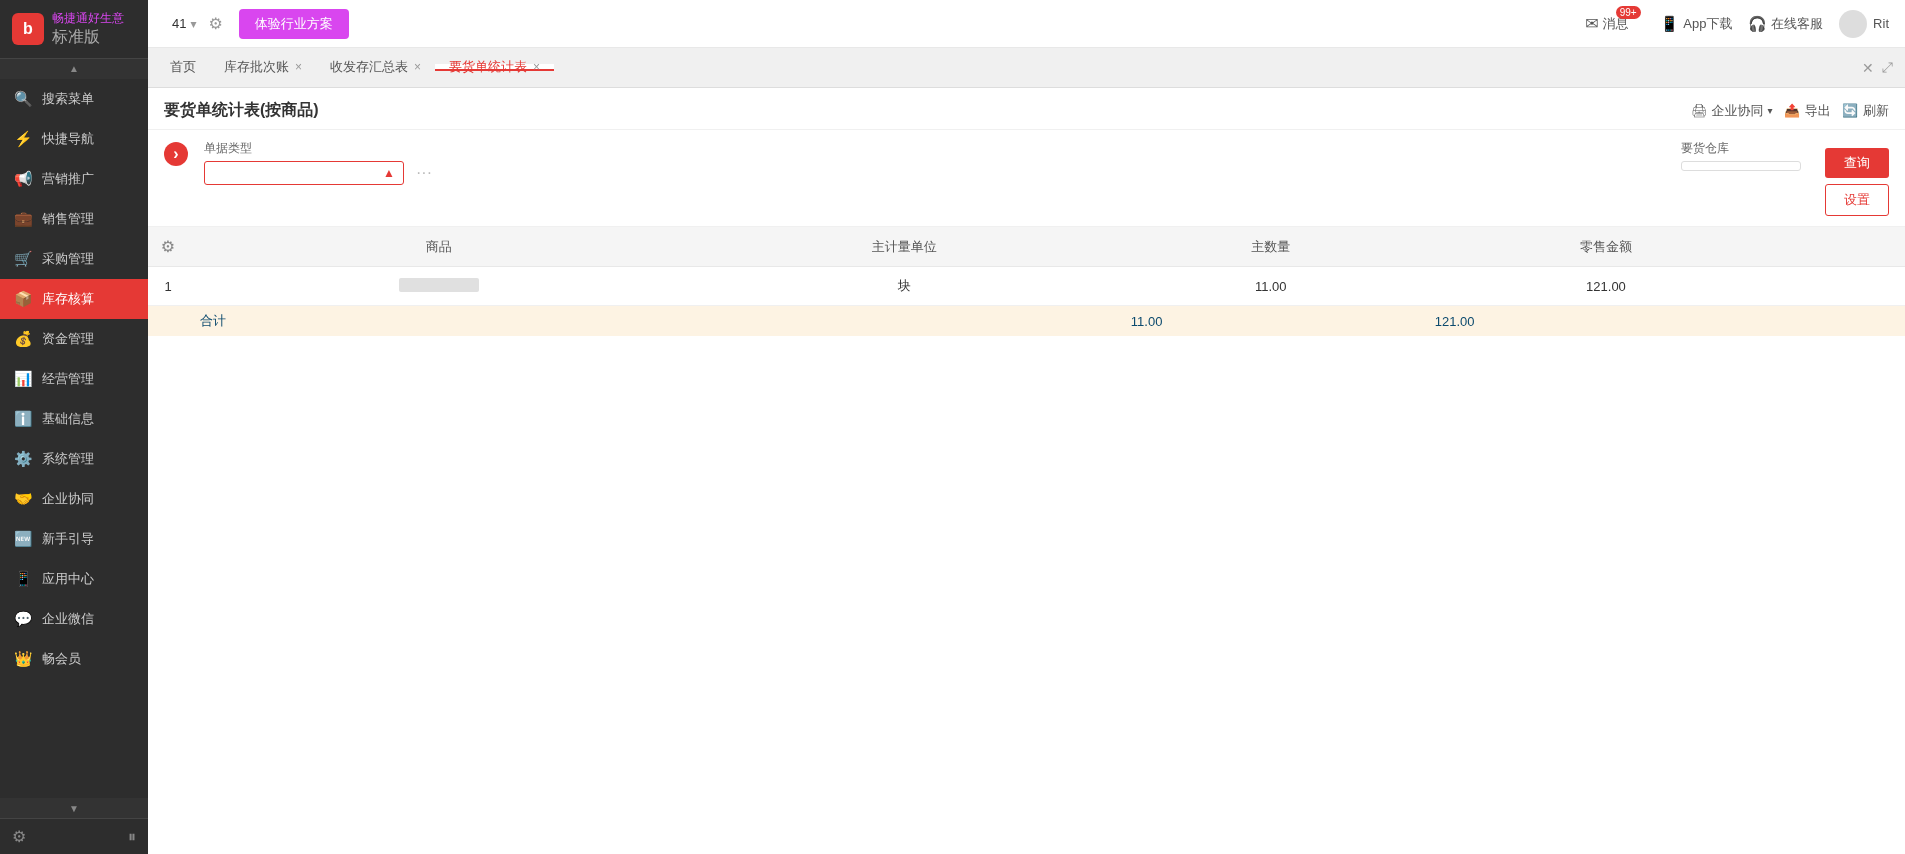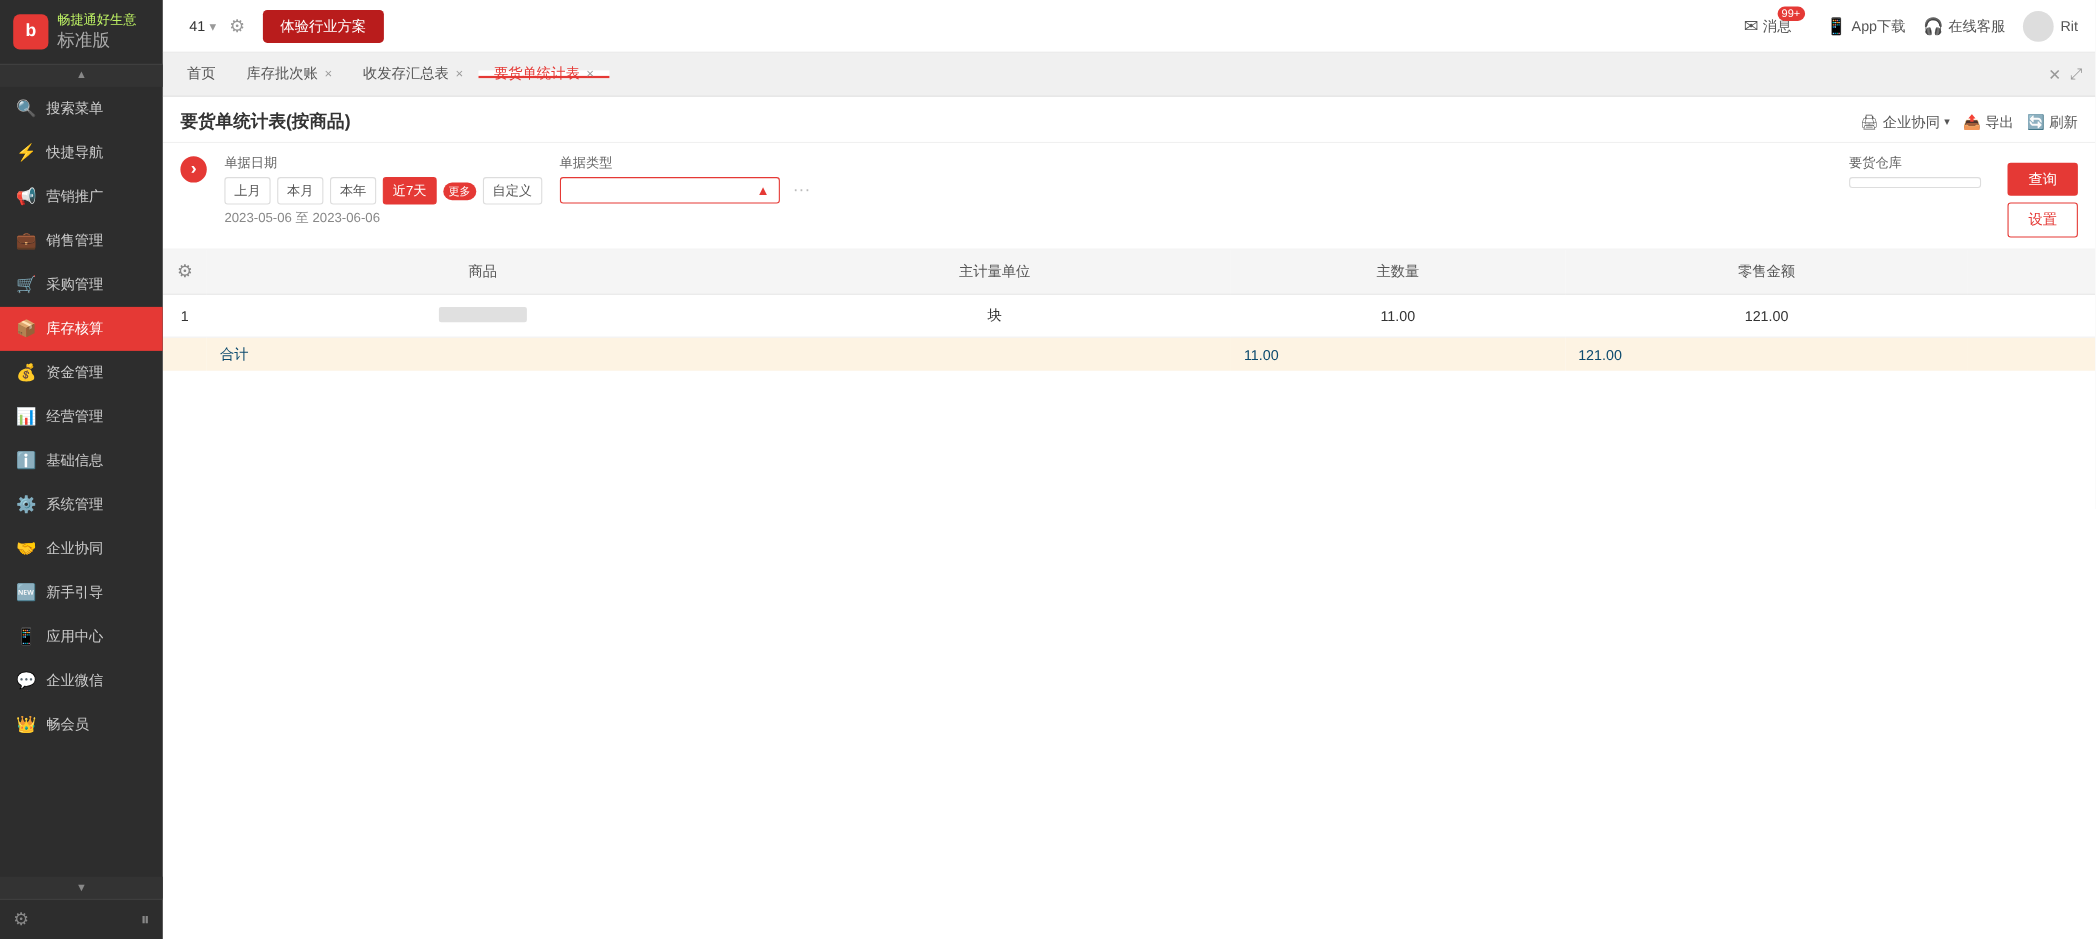--- a/index.html
+++ b/index.html
@@ -24,21 +24,21 @@
     }
     .sidebar-logo-icon {
       width: 32px;
       height: 32px;
       background: #e53935;
       border-radius: 6px;
       display: flex; align-items: center; justify-content: center;
       color: white; font-weight: bold; font-size: 16px; margin-right: 8px;
       flex-shrink: 0;
     }
-    .sidebar-logo-text { font-size: 12px; color: #bef264; line-height: 1.4; }
+    .sidebar-logo-text { font-size: 12px; color: #d946ef; line-height: 1.4; }
     .sidebar-logo-sub { font-size: 16px; color: #aaa; }
     .sidebar-nav { flex: 1; overflow-y: auto; }
     .sidebar-nav::-webkit-scrollbar { width: 4px; }
     .sidebar-nav::-webkit-scrollbar-thumb { background: #555; }
     .nav-item {
       display: flex; align-items: center; padding: 10px 14px;
       color: #ccc; cursor: pointer; font-size: 13px; position: relative;
     }
     .nav-item.active { background: #e53935; color: #fff; }
     .nav-item .nav-icon { width: 20px; height: 20px; margin-right: 8px; display: flex; align-items: center; justify-content: center; font-size: 15px; }
@@ -58,21 +58,21 @@
     .top-bar {
       height: 48px; background: #fff; display: flex; align-items: center;
       padding: 0 16px; border-bottom: 1px solid #e8e8e8; flex-shrink: 0;
     }
     .top-bar-left { display: flex; align-items: center; flex: 1; }
     .top-bar-store { color: #555; font-size: 13px; margin-right: 8px; }
     .top-bar-number { font-size: 13px; color: #333; }
     .top-bar-arrow { color: #999; margin: 0 4px; font-size: 12px; }
     .top-bar-settings { color: #999; margin: 0 8px; cursor: pointer; font-size: 16px; }
     .btn-trial {
-      background: #b91c1c; color: #fff; border: none; border-radius: 4px;
+      background: #d946ef; color: #fff; border: none; border-radius: 4px;
       padding: 6px 16px; font-size: 13px; cursor: pointer; margin-left: 8px;
     }
     .top-bar-right { display: flex; align-items: center; gap: 16px; }
     .top-bar-msg { display: flex; align-items: center; color: #555; font-size: 13px; cursor: pointer; position: relative; }
     .badge { background: #e53935; color: #fff; font-size: 10px; border-radius: 10px; padding: 1px 4px; position: absolute; top: -8px; right: -12px; }
     .avatar { width: 28px; height: 28px; border-radius: 50%; background: #ddd; }
 
     
     .tab-bar {
       height: 40px; background: #f0f0f0; display: flex; align-items: stretch;
@@ -327,32 +327,20 @@
         <button class="page-action-btn">
           <span>🔄</span>
           <span>刷新</span>
         </button>
       </div>
     </div>
 
     <div class="filter-bar">
       <button class="filter-expand-btn">›</button>
 
-      <div class="filter-group">
-        <span class="filter-label">单据日期</span>
-        <div class="filter-date-row">
-          <button class="filter-btn">上月</button>
-          <button class="filter-btn">本月</button>
-          <button class="filter-btn">本年</button>
-          <button class="filter-btn active-date">近7天</button>
-          <span style="background:#e53935;color:#fff;font-size:10px;border-radius:8px;padding:1px 5px;">更多</span>
-          <button class="filter-btn">自定义</button>
-        </div>
-        <span class="filter-date-text">2023-05-06 至 2023-06-06</span>
-      </div>
 
       <div class="filter-group" style="position:relative; flex: 1;">
         <span class="filter-label">单据类型</span>
         <div class="filter-select-row">
           <div class="filter-select">
             <span class="filter-select-text"></span>
             <span class="filter-select-arrow">▲</span>
           </div>
           <span class="filter-dots">···</span>
         </div>

